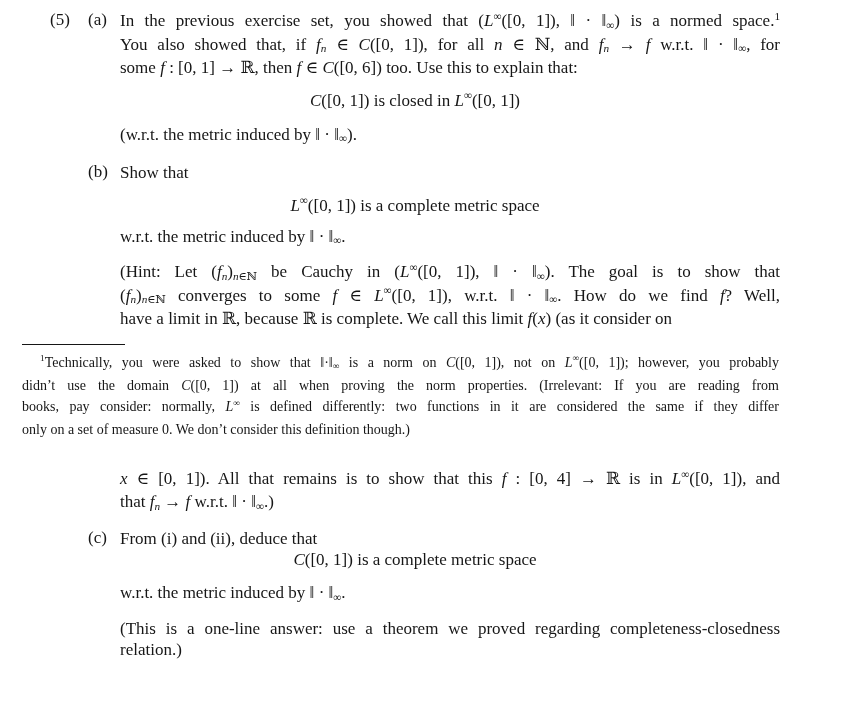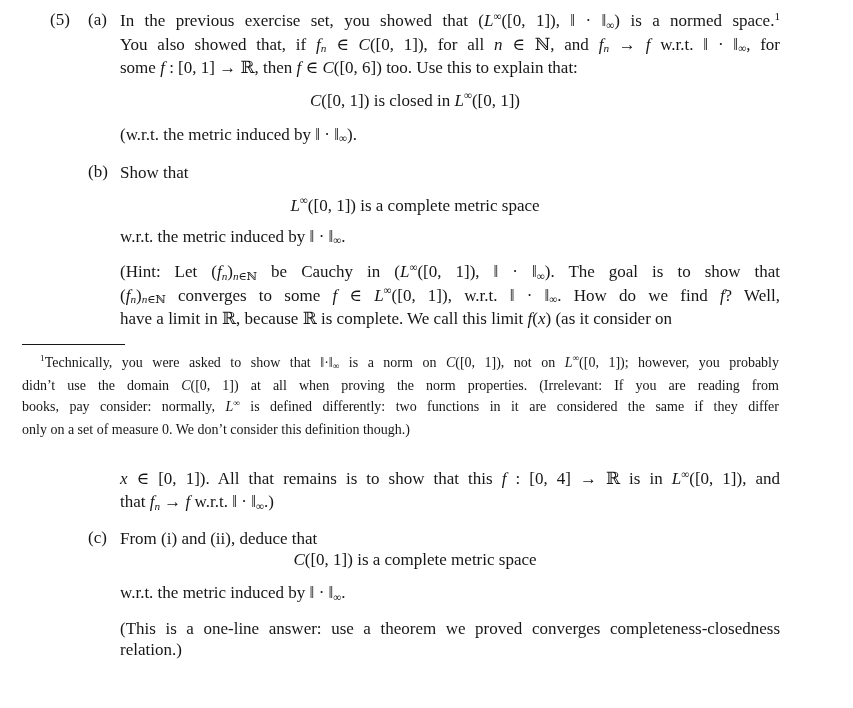--- a/index.html
+++ b/index.html
@@ -84,19 +84,19 @@
       <div class="line"><span class="r-i">x</span><span> ∈ [0, 1]). All that remains is to show that this </span><span class="r-i">f</span><span> : [0, 4] → ℝ is in </span><span class="r-i">L</span><span class="r-sup">∞</span><span>([0, 1]), and</span></div>
       <div class="line end"><span>that </span><span class="r-i">f</span><span class="r-subi">n</span><span> → </span><span class="r-i">f</span><span> w.r.t. ‖ · ‖</span><span class="r-sub">∞</span><span>.)</span></div>
     </div>
 
     <div class="part part-c">
       <span class="plabel">(c)</span>
       <div class="line end"><span>From (i) and (ii), deduce that</span></div>
       <div class="disp disp-c"><span class="r-i">C</span><span>([0, 1]) is a complete metric space</span></div>
       <div class="line end wrt-c"><span>w.r.t. the metric induced by ‖ · ‖</span><span class="r-sub">∞</span><span>.</span></div>
       <div class="note">
-        <div class="line"><span>(This is a one-line answer: use a theorem we proved converges completeness-closedness</span></div>
+        <div class="line"><span>(This is a one-line answer: use a theorem we proved regarding completeness-closedness</span></div>
         <div class="line end"><span>relation.)</span></div>
       </div>
     </div>
 
   </div>
 </div>
 
 </body></html>

